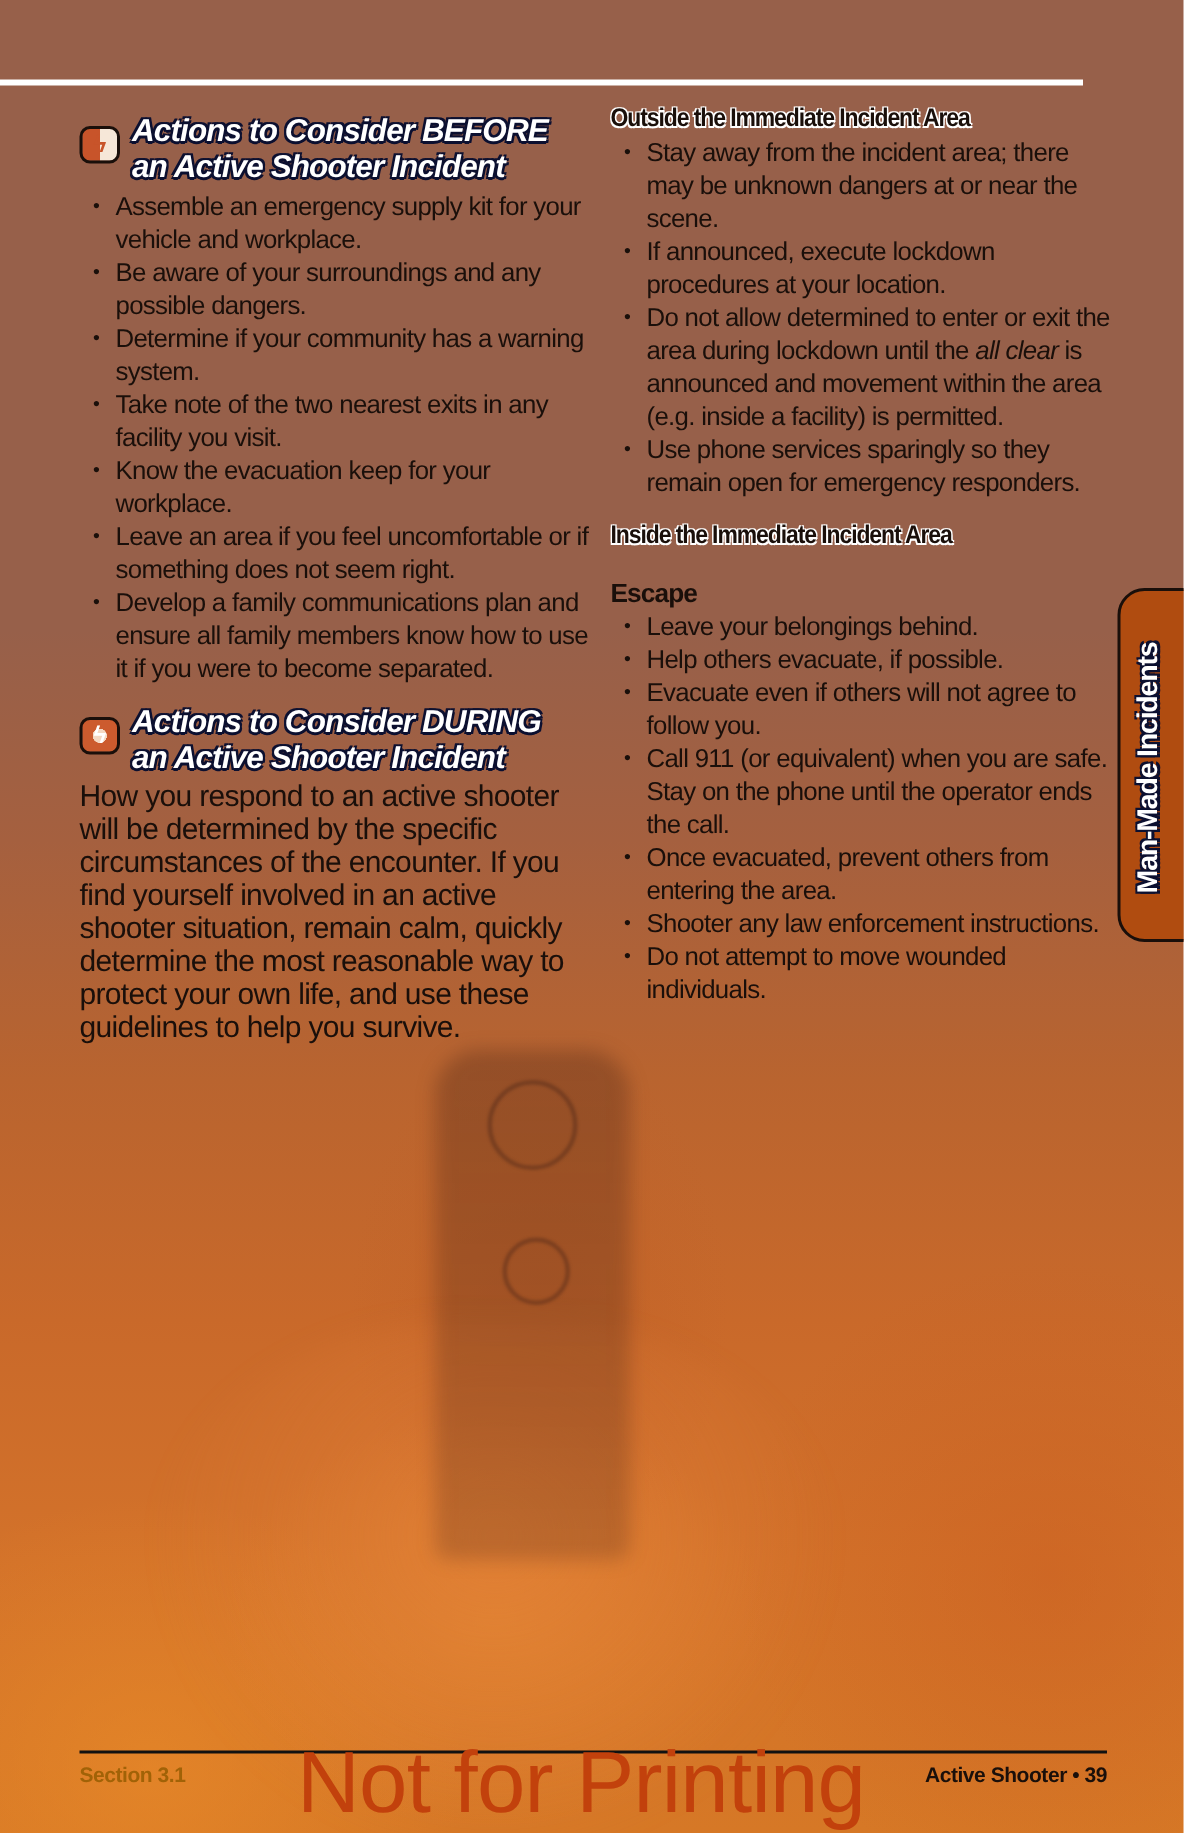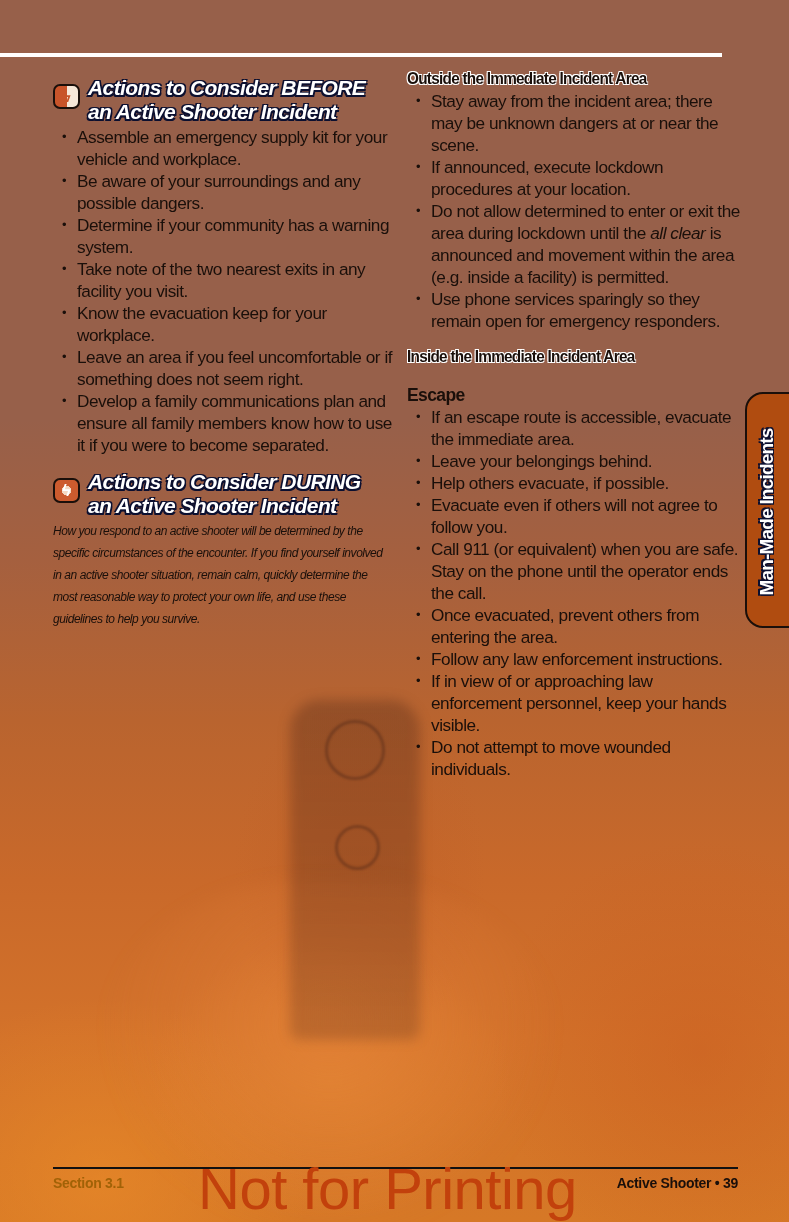--- a/index.html
+++ b/index.html
@@ -56,21 +56,21 @@
     }
 
     ul.bullets { list-style: none; }
     ul.bullets li {
       position: relative; padding-left: 24px;
       font-size: 17.2px; line-height: 22px; letter-spacing: -0.45px;
     }
     ul.bullets li::before {
       content: "\2022"; position: absolute; left: 9px; top: 0; font-size: 13px;
     }
-    .para { font-size: 12px; line-height: 22px; letter-spacing: -0.45px; font-style: italic; }
+    .para { font-size: 20px; line-height: 22px; letter-spacing: -0.45px; }
 
     .sub-head {
       font-weight: bold; font-size: 17px; line-height: 22px; color: #1a0f0a;
       letter-spacing: -0.8px; transform: scaleX(0.9); transform-origin: left;
       text-shadow: -1px -1px 0 #ffffff, 1px -1px 0 #ffffff, -1px 1px 0 #ffffff, 1px 1px 0 #ffffff;
       white-space: nowrap;
     }
     .escape-head { font-weight: bold; font-size: 17.5px; line-height: 22px; letter-spacing: -0.6px; margin-top: 16px; }
 
     .side-tab {
@@ -144,28 +144,26 @@
   <ul class="bullets">
     <li>Stay away from the incident area; there may be unknown dangers at or near the scene.</li>
     <li>If announced, execute lockdown procedures at your location.</li>
     <li><span>Do not allow determined to enter or exit the area during lockdown until the </span><i class="em">all clear</i><span> is announced and movement within the area (e.g. inside a facility) is permitted.</span></li>
     <li>Use phone services sparingly so they remain open for emergency responders.</li>
   </ul>
 
   <div class="sub-head" style="margin-top:14px;">Inside the Immediate Incident Area</div>
   <div class="escape-head">Escape</div>
   <ul class="bullets">
-    <li>If an escape route is accessible, evacuate the immediate area.</li>
     <li>Leave your belongings behind.</li>
     <li>Help others evacuate, if possible.</li>
     <li>Evacuate even if others will not agree to follow you.</li>
     <li>Call 911 (or equivalent) when you are safe.  Stay on the phone until the operator ends the call.</li>
     <li>Once evacuated, prevent others from entering the area.</li>
-    <li>Follow any law enforcement instructions.</li>
-    <li>If in view of or approaching law enforcement personnel, keep your hands visible.</li>
+    <li>Shooter any law enforcement instructions.</li>
     <li>Do not attempt to move wounded individuals.</li>
   </ul>
 </div>
 
 <div class="side-tab">
   <div class="side-tab-label">
     <span>Man-Made Incidents</span>
   </div>
 </div>
 

